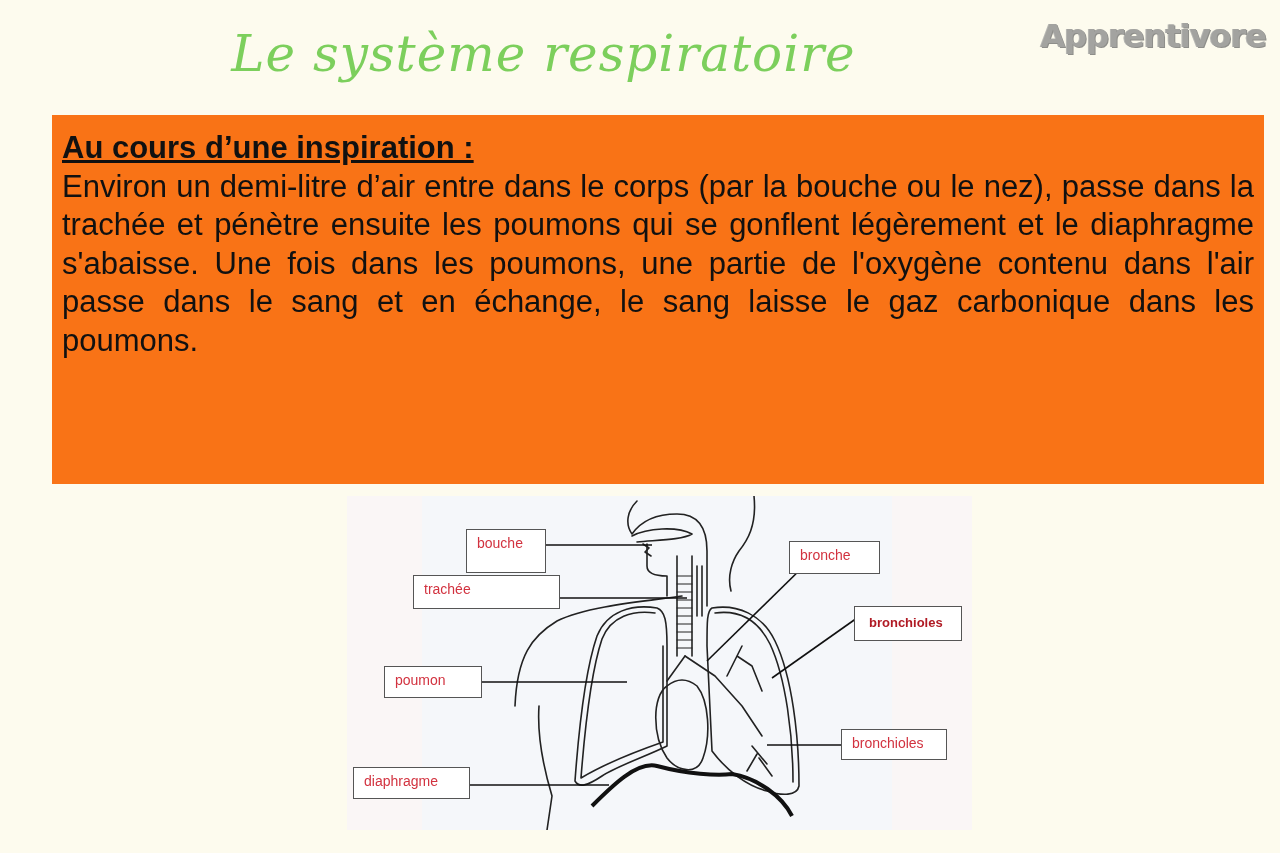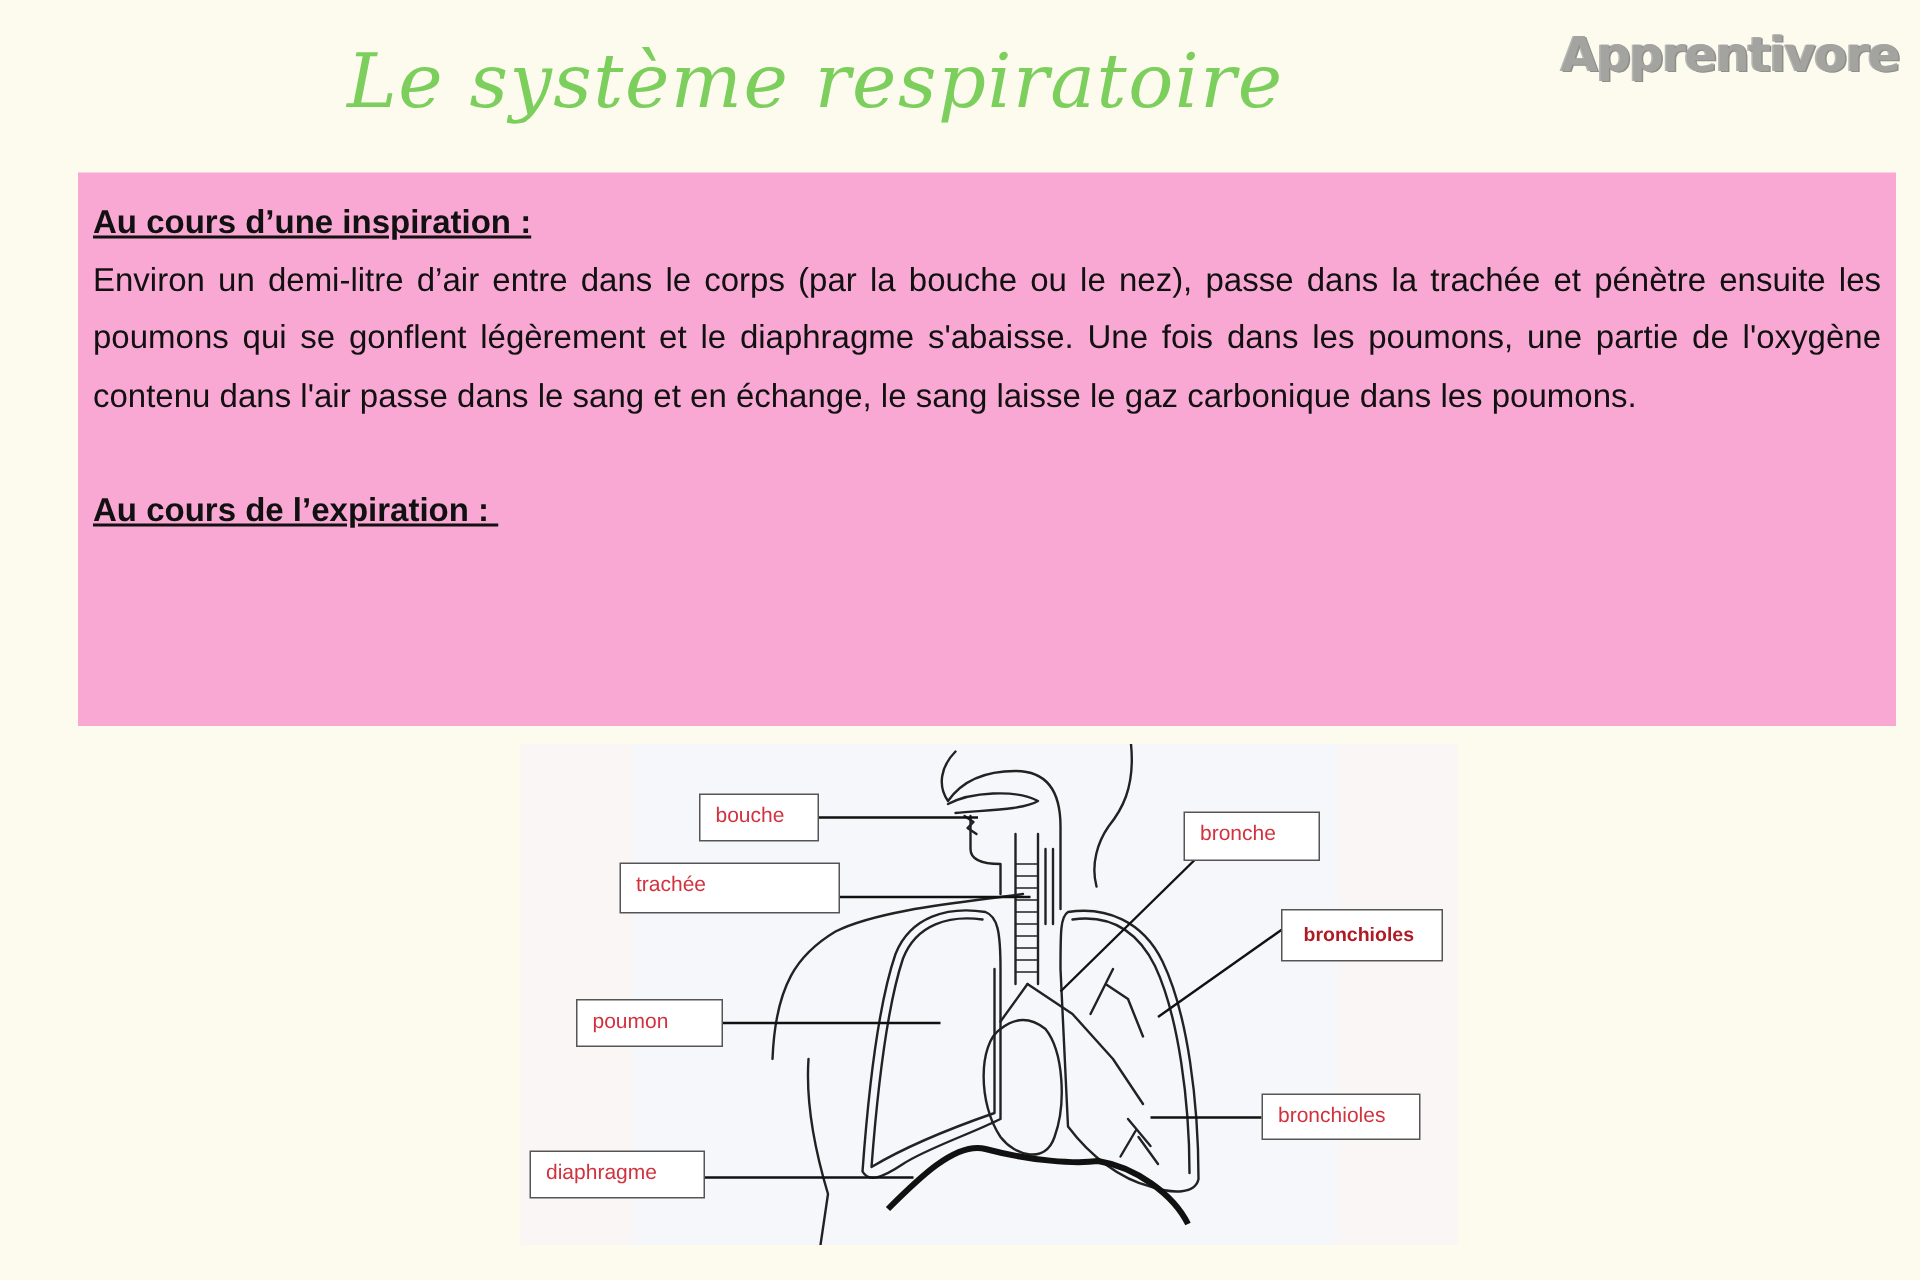--- a/index.html
+++ b/index.html
@@ -25,25 +25,25 @@
     font-weight: bold; font-size: 32px;
     color: #a3a3a0;
     letter-spacing: -1px;
     text-shadow: 1px 1px 0 #8e8e8a, -1px 0 0 #b8b8b4;
     line-height: 48px;
     text-align: center;
   }
   .green-box {
     position: absolute; left: 52px; top: 115px;
     width: 1212px; height: 369px;
-    background: #f9a8d4;
+    background: #f97316;
     box-sizing: border-box;
     padding: 14px 10px 0 10px;
     color: #111;
-    font-size: 22px;
+    font-size: 31px;
     line-height: 38.5px;
   }
   .section-heading {
     font-weight: bold;
     text-decoration: underline;
     display: block;
     white-space: pre;
   }
   .section-text {
     text-align: justify;
@@ -72,21 +72,20 @@
 </head>
 <body>
 
 <div class="page-title">Le système respiratoire</div>
 <div class="logo">Apprentivore</div>
 
 <div class="green-box">
   <span class="section-heading">Au cours d’une inspiration :</span>
   <p class="section-text">Environ un demi-litre d’air entre dans le corps (par la bouche ou le nez), passe dans la trachée et pénètre ensuite les poumons qui se gonflent légèrement et le diaphragme s'abaisse. Une fois dans les poumons, une partie de l'oxygène contenu dans l'air passe dans le sang et en échange, le sang laisse le gaz carbonique dans les poumons.</p>
   <div class="spacer"></div>
-  <span class="section-heading">Au cours de l’expiration : </span>
 </div>
 
 <div class="diagram">
   <svg width="625" height="334" viewBox="0 0 625 334">
     <rect x="75" y="0" width="470" height="334" fill="#f5f7fa"></rect>
     <g fill="none" stroke="#222" stroke-width="1.6" stroke-linecap="round" stroke-linejoin="round">
 
       <path d="M290 5 C280 15 278 28 285 38 C292 28 305 18 330 18 C350 18 360 30 360 55 L360 110"></path>
       <path d="M285 40 C300 32 330 30 345 38 C335 44 310 44 290 46"></path>
       <path d="M300 48 L300 70 C300 78 310 80 320 80 L320 100"></path>
@@ -135,20 +134,20 @@
       <line x1="190" y1="49" x2="305" y2="49"></line>
       <line x1="195" y1="102" x2="340" y2="102"></line>
       <line x1="105" y1="186" x2="280" y2="186"></line>
       <line x1="115" y1="289" x2="262" y2="289"></line>
       <line x1="462" y1="65" x2="360" y2="165"></line>
       <line x1="510" y1="122" x2="425" y2="182"></line>
       <line x1="495" y1="249" x2="420" y2="249"></line>
     </g>
   </svg>
 
-  <div class="label-box" style="left:119px; top:33px; width:80px; height:32px;">bouche</div>
+  <div class="label-box" style="left:119px; top:33px; width:80px; height:44px;">bouche</div>
   <div class="label-box" style="left:66px; top:79px; width:147px; height:34px;">trachée</div>
   <div class="label-box" style="left:37px; top:170px; width:98px; height:32px;">poumon</div>
   <div class="label-box" style="left:6px; top:271px; width:117px; height:32px;">diaphragme</div>
   <div class="label-box" style="left:442px; top:45px; width:91px; height:33px;">bronche</div>
   <div class="label-box bold" style="left:507px; top:110px; width:108px; height:35px; padding-top:9px;">bronchioles</div>
   <div class="label-box" style="left:494px; top:233px; width:106px; height:31px;">bronchioles</div>
 </div>
 
 </body></html>

